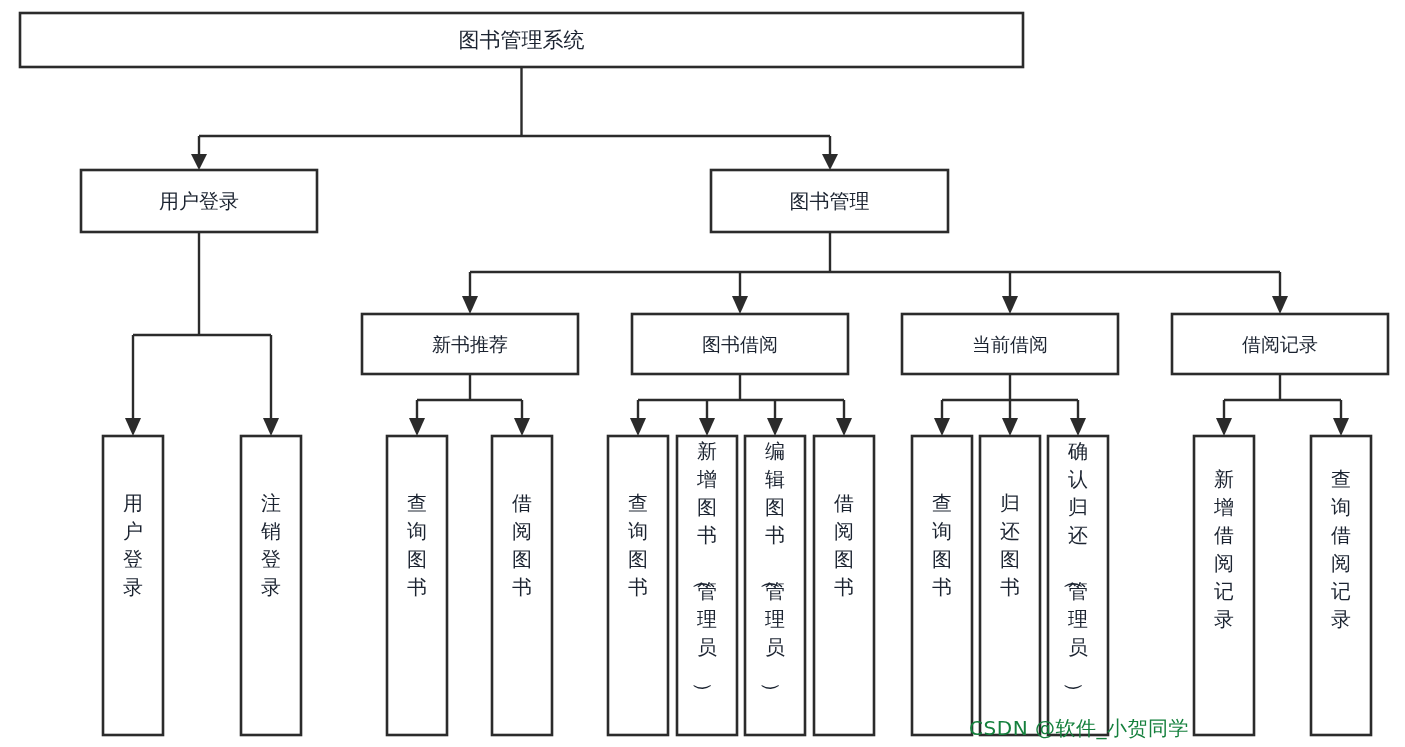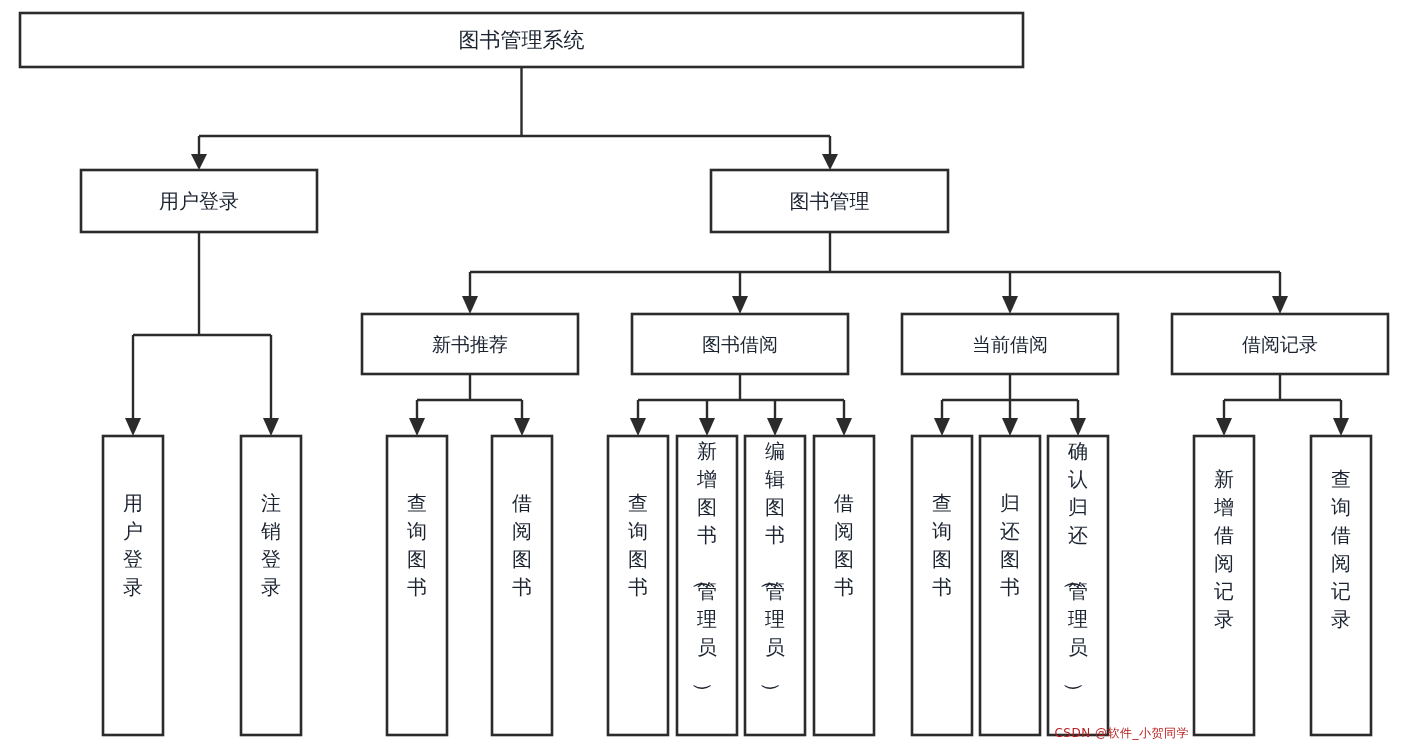--- a/index.html
+++ b/index.html
@@ -55,22 +55,22 @@
   }
   .arrow-head {
     fill: #2b2b2b;
     stroke: none;
   }
   .watermark-text {
     position: absolute;
     right: 10px;
     bottom: 5px;
     font-family: "DejaVu Sans", "Liberation Sans", sans-serif;
-    font-size: 12px;
-    color: #b91c1c;
+    font-size: 20px;
+    color: #15803d;
     white-space: nowrap;
     letter-spacing: 0.5px;
   }
 </style>
 </head>
 <body>
 
 <div id="diagram-root">
 
   <svg id="tree-svg" viewBox="0 0 1405 747" xmlns="http://www.w3.org/2000/svg">

